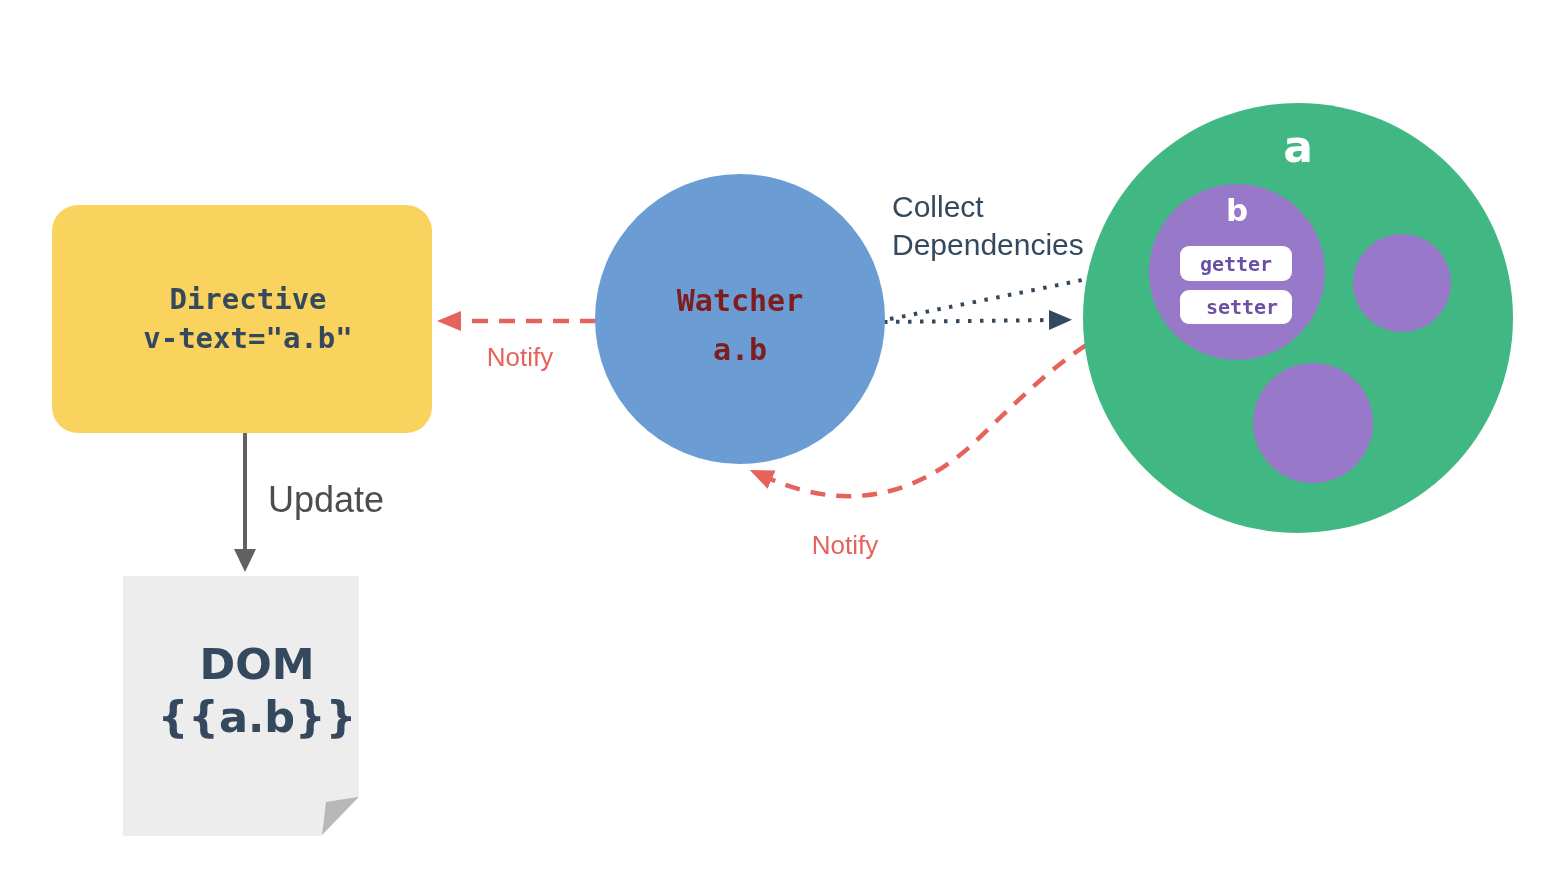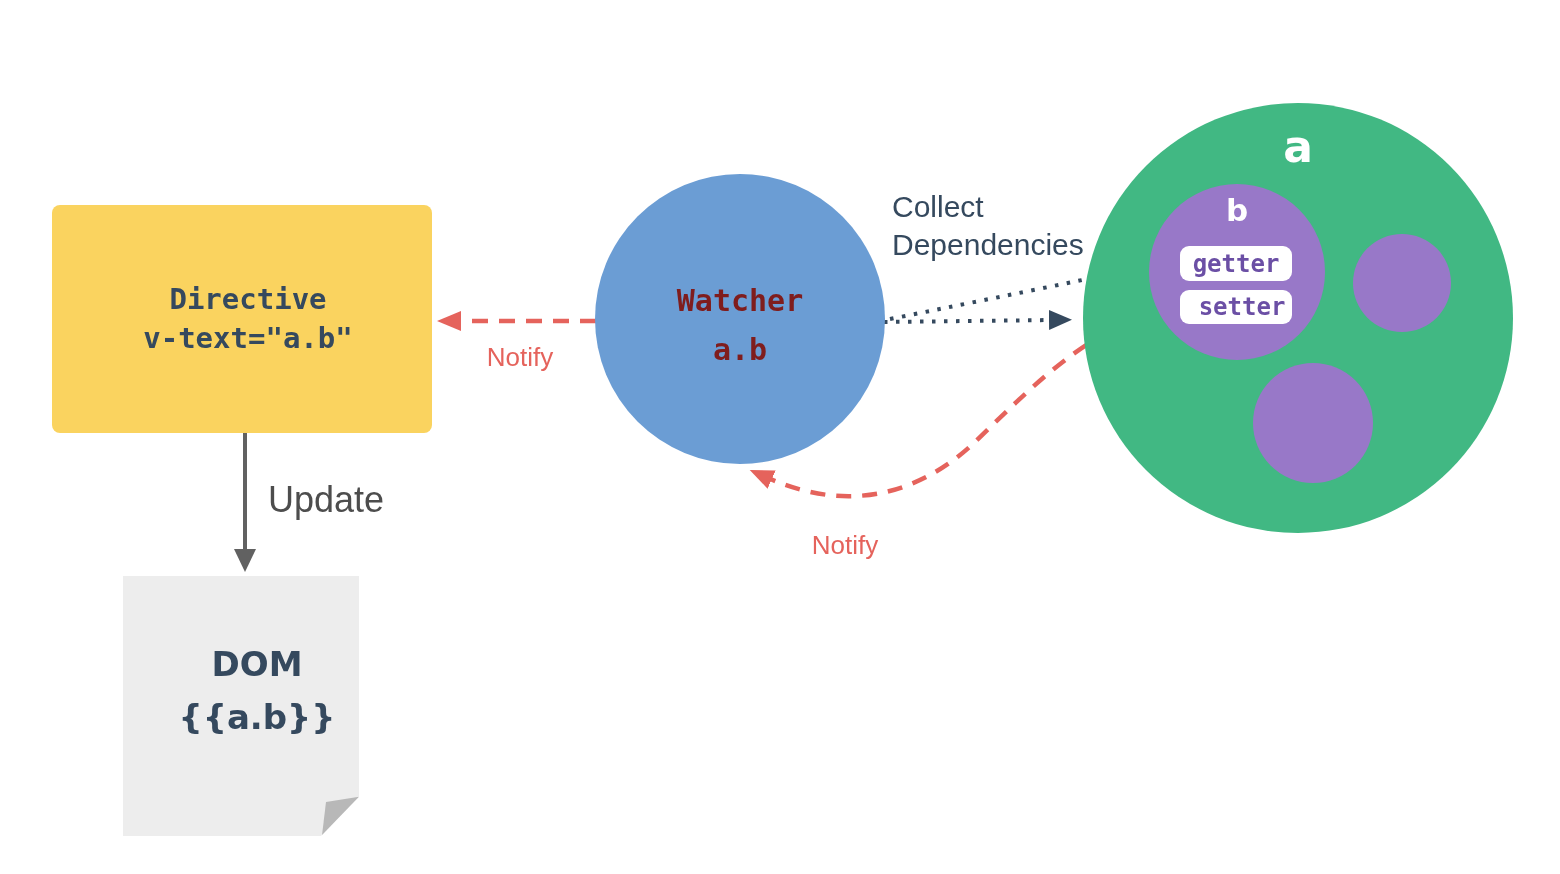--- a/index.html
+++ b/index.html
@@ -32,21 +32,21 @@
   }
   .sans-bold {
     font-family: "DejaVu Sans", sans-serif;
     font-weight: bold;
   }
 
   
   .directive-node {
     left: 52px; top: 205px; width: 380px; height: 228px;
     background: var(--yellow);
-    border-radius: 8px;
+    border-radius: 26px;
     display: flex; flex-direction: column;
     align-items: center; justify-content: center; padding-left: 12px;
   }
   .directive-node .line {
     font-size: 29px; line-height: 39px; color: var(--navy);
   }
 
   
   .watcher-node {
     left: 595px; top: 174px; width: 290px; height: 290px;
@@ -92,41 +92,41 @@
     left: 1253px; top: 363px; width: 120px; height: 120px;
     background: var(--purple); border-radius: 50%;
   }
 
   
   .accessor-box {
     width: 112px; height: 35px;
     background: #ffffff;
     border-radius: 9px;
     display: flex; align-items: center; justify-content: center;
-    font-size: 24px;
+    font-size: 20px;
     color: var(--purple-dark);
   }
   .getter-box { left: 1180px; top: 246px; }
   .setter-box { left: 1180px; top: 290px; height: 34px; padding-left: 12px; }
 
   
   .dom-paper {
     left: 123px; top: 576px; width: 236px; height: 260px;
     background: var(--paper);
     clip-path: polygon(0 0, 100% 0, 100% calc(100% - 40px), calc(100% - 38px) 100%, 0 100%);
   }
   .dom-fold {
     right: 0; bottom: 0; width: 44px; height: 44px;
     background: var(--paper-fold);
     clip-path: polygon(100% 11%, 16% 98%, 25% 23%);
   }
   .dom-text {
     left: 0; right: 0; top: 62px;
     text-align: center;
-    font-size: 34px; line-height: 53px;
+    font-size: 43px; line-height: 53px;
     color: var(--navy);
     margin-left: 32px;
   }
 
   
   .collect-label {
     left: 892px; top: 188px;
     font-size: 30px; line-height: 38px;
     color: var(--navy);
   }

